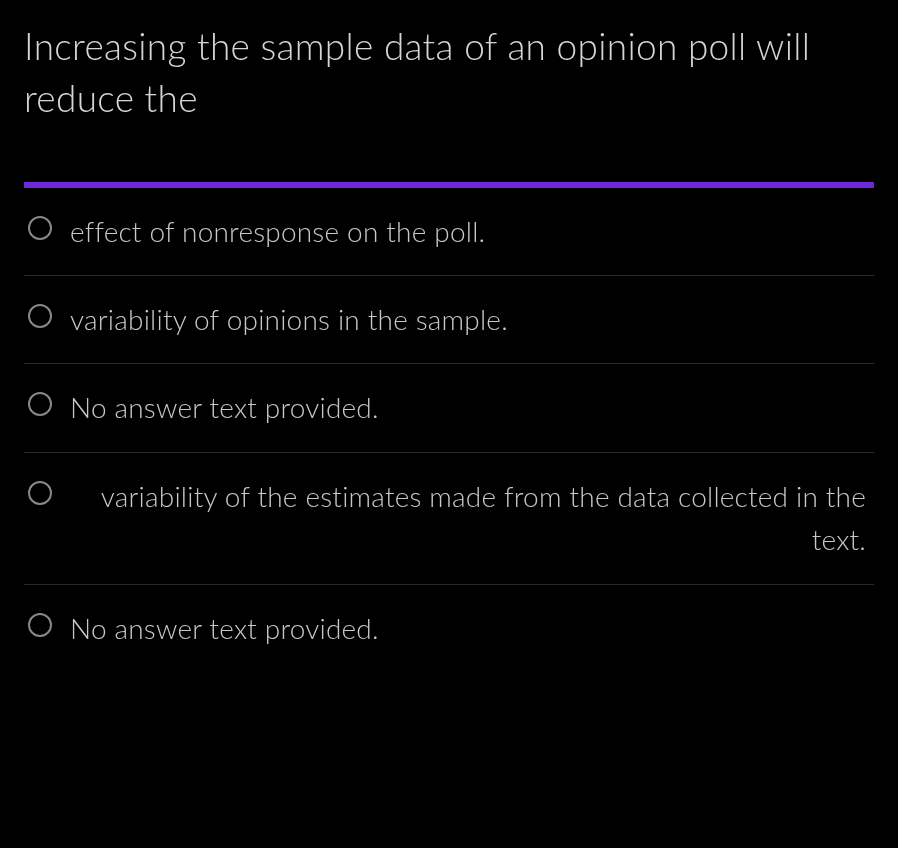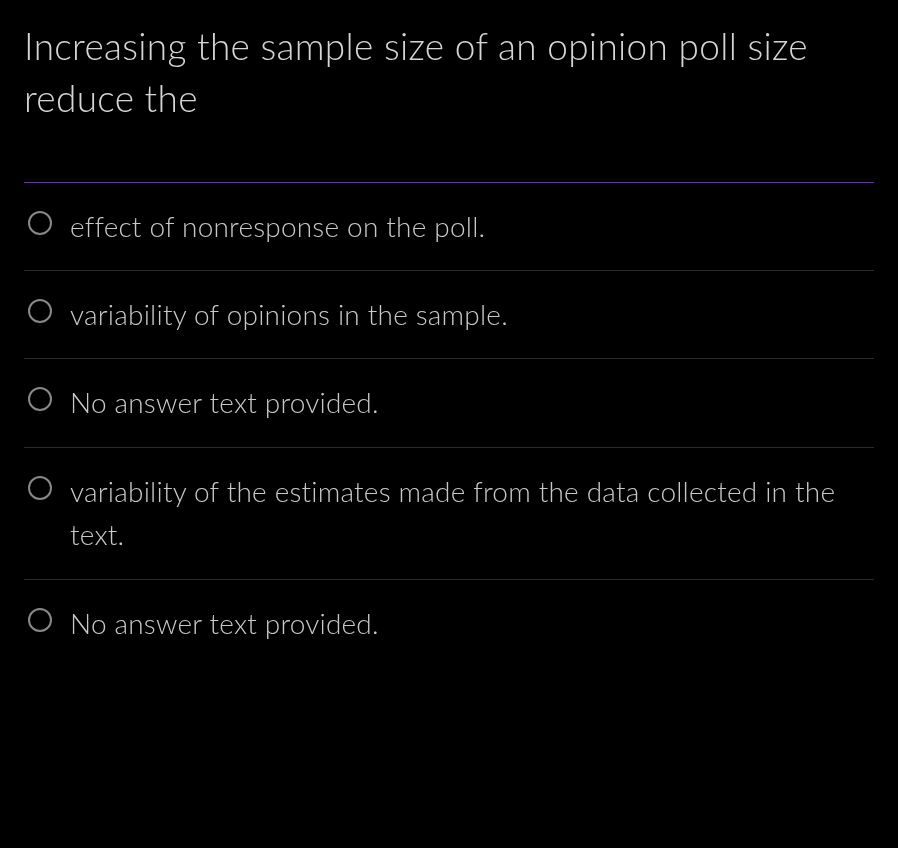--- a/index.html
+++ b/index.html
@@ -18,21 +18,22 @@
     }
     .question-text {
       font-size: 37px;
       line-height: 1.4;
       color: #d5d5d5;
       font-weight: 300;
       margin-bottom: 58px;
       letter-spacing: 0.3px;
     }
     .options-list {
-      border-top: 1px solid #6d28d9;
+      border-top: 6px solid #6d28d9;
+      text-align: right;
     }
     .option-item {
       display: flex;
       align-items: flex-start;
       padding: 22px 8px 22px 4px;
       border-bottom: 1px solid #2a2a2a;
       cursor: pointer;
     }
     .option-item:last-child {
       border-bottom: none;
@@ -50,21 +51,21 @@
       font-size: 28px;
       line-height: 1.55;
       color: #c8c8c8;
       font-weight: 300;
       letter-spacing: 0.2px;
     }
   </style>
 </head>
 <body>
 
-<div class="question-text">Increasing the sample size of an opinion poll size reduce the</div>
+<div class="question-text">Increasing the sample data of an opinion poll will reduce the</div>
 
 <div class="options-list">
   <div class="option-item">
     <div class="radio-circle"></div>
     <div class="option-text">effect of nonresponse on the poll.</div>
   </div>
   <div class="option-item">
     <div class="radio-circle"></div>
     <div class="option-text">variability of opinions in the sample.</div>
   </div>

